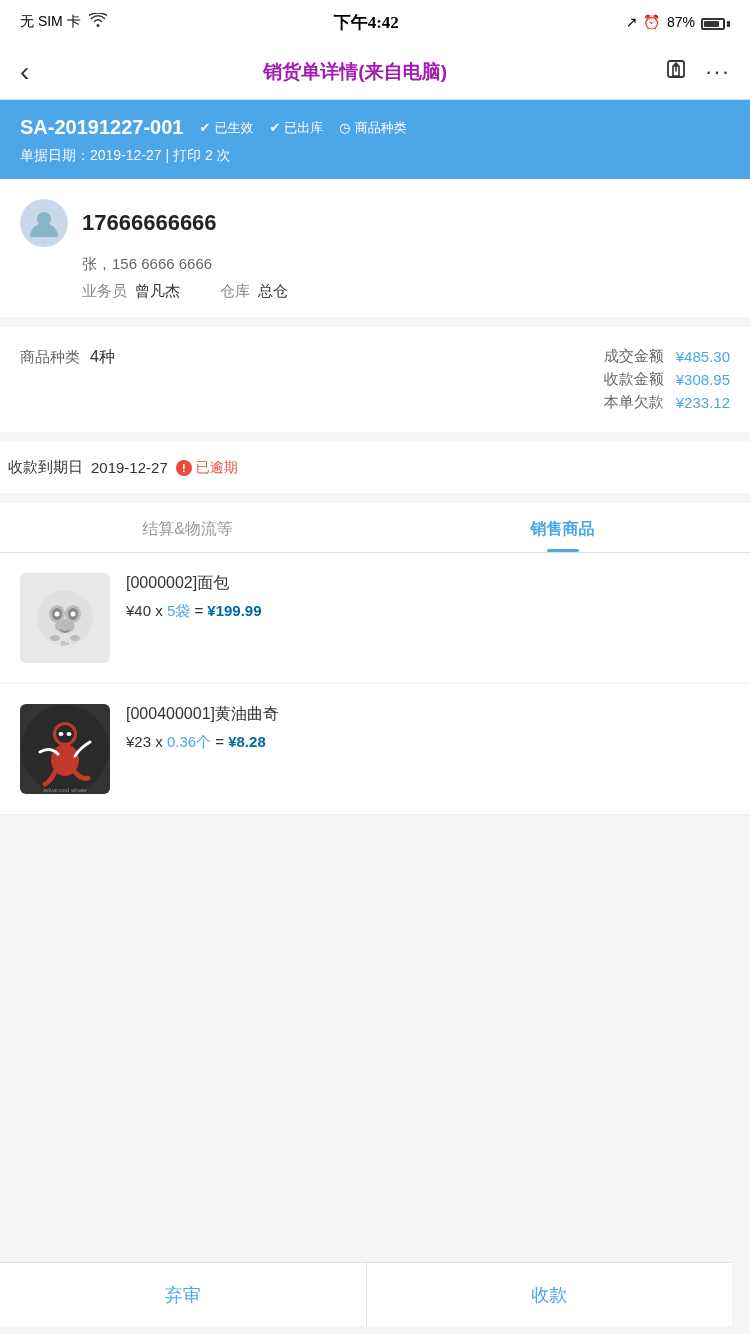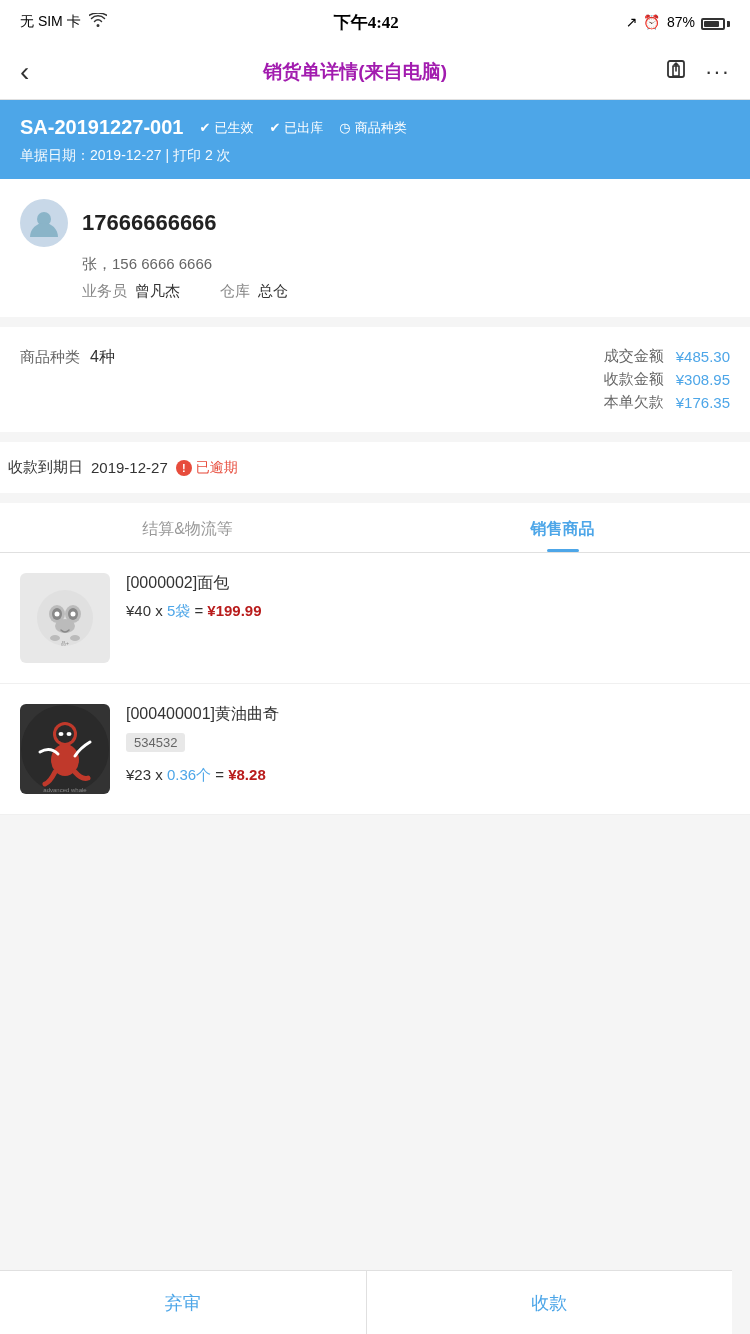--- a/index.html
+++ b/index.html
@@ -290,26 +290,26 @@
       padding: 2px 8px;
       border-radius: 3px;
       margin-bottom: 8px;
     }
     .product-price {
       font-size: 15px;
       color: #333;
       margin-top: 6px;
     }
     .price-blue { color: #4da6e8; font-weight: 500; }
-    .price-total { color: #b91c1c; font-weight: 700; }
+    .price-total { color: #0369a1; font-weight: 700; }
 
     
     .bottom-bar {
       position: fixed;
-      bottom: 0;
+      bottom: 8px;
       left: 0;
       width: 732px;
       height: 64px;
       background: #fff;
       border-top: 1px solid #e0e0e0;
       display: flex;
       align-items: center;
     }
     .bottom-btn {
       flex: 1;
@@ -460,21 +460,21 @@
     <div class="stat-row">
       <span class="stat-name">成交金额</span>
       <span class="stat-amount">¥485.30</span>
     </div>
     <div class="stat-row">
       <span class="stat-name">收款金额</span>
       <span class="stat-amount">¥308.95</span>
     </div>
     <div class="stat-row">
       <span class="stat-name">本单欠款</span>
-      <span class="stat-amount">¥176.35</span>
+      <span class="stat-amount">¥233.12</span>
     </div>
   </div>
 </div>
 
 <div class="due-section">
   <span>收款到期日</span>
   <span>2019-12-27</span>
   <span class="overdue-badge">
     <span class="overdue-dot">!</span>
     <span>已逾期</span>
@@ -543,23 +543,20 @@
           <path d="M70 38 Q60 44 55 52" stroke="#fff" stroke-width="3" fill="none" stroke-linecap="round"></path>
 
           <path d="M35 68 Q30 78 25 80" stroke="#c0392b" stroke-width="5" fill="none" stroke-linecap="round"></path>
           <path d="M55 68 Q62 76 68 74" stroke="#c0392b" stroke-width="5" fill="none" stroke-linecap="round"></path>
 
           <text x="45" y="88" text-anchor="middle" font-size="6" fill="#888" font-family="Arial">advanced whale</text>
         </svg>
       </div>
       <div class="product-info">
         <div class="product-name">[000400001]黄油曲奇</div>
-        <div style="margin-bottom:6px;">
-          <span class="product-tag">534532</span>
-        </div>
         <div class="product-price">
           <span>¥23</span>
           <span> x </span>
           <span class="price-blue"><span>0.36</span><span>个</span></span>
           <span> = </span>
           <span class="price-total">¥8.28</span>
         </div>
       </div>
     </div>
 

